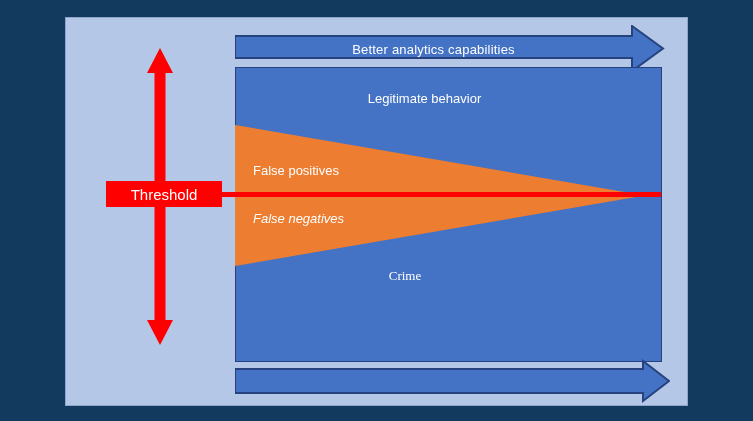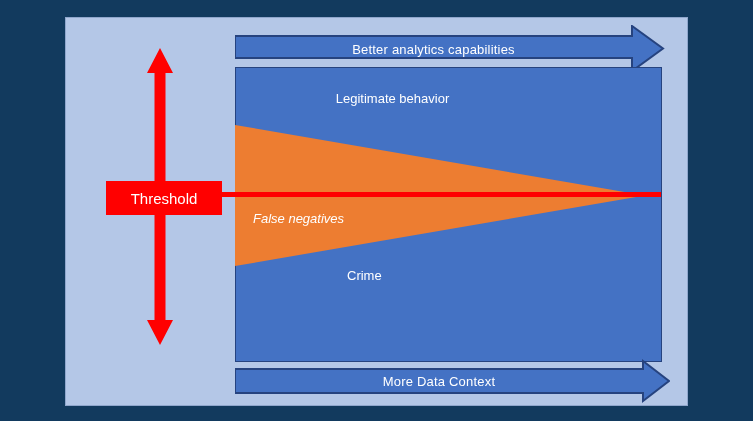--- a/index.html
+++ b/index.html
@@ -64,21 +64,21 @@
   }
   .threshold-line {
     position: absolute;
     left: 214px; top: 192px;
     width: 447px; height: 5px;
     background: var(--color-red, #FF0000);
   }
   .threshold-box {
     position: absolute;
     left: 106px; top: 181px;
-    width: 116px; height: 34px;
+    width: 116px; height: 26px;
     background: var(--color-red, #FF0000);
     display: flex;
     align-items: center;
     justify-content: center;
     color: var(--color-text, #FFFFFF);
     font-size: 15px;
     white-space: nowrap;
   }
 </style>
 </head>
@@ -90,32 +90,32 @@
 
   <svg class="arrow-svg" style="left:235px; top:25px;" width="430" height="48" viewBox="0 0 430 48">
     <polygon class="arrow-shape" points="0,11 397,11 397,1 428,23.5 397,46 397,33 0,33"></polygon>
   </svg>
   <div class="arrow-label" style="left:235px; top:36px; width:397px; height:26px;">Better analytics capabilities</div>
 
   <div class="main-rect"></div>
 
   <div class="wedge"></div>
 
-  <div class="region-label" style="left:235px; top:91px; width:315px; text-align:center;">Legitimate behavior</div>
+  <div class="region-label" style="left:235px; top:91px; width:315px; text-align:center;padding-left:32px;">Legitimate behavior</div>
+  <div class="region-label" style="left:253px; top:163px;">False positives</div>
   <div class="region-label" style="left:253px; top:211px;font-style:italic;">False negatives</div>
-  <div class="region-label" style="left:347px; top:268px; width:116px; text-align:left;">Crime</div>
+  <div class="region-label" style="left:347px; top:268px; width:116px; text-align:center;font-family:Liberation Serif, serif;">Crime</div>
 
   <div class="threshold-line"></div>
 
   <svg class="arrow-svg" style="left:146px; top:48px;" width="28" height="297" viewBox="0 0 28 297">
     <polygon class="red-shape" points="14,0 27,25 19.5,25 19.5,272 27,272 14,297 1,272 8.5,272 8.5,25 1,25"></polygon>
   </svg>
 
   <div class="threshold-box">
     <span>Threshold</span>
   </div>
 
   <svg class="arrow-svg" style="left:235px; top:357px;" width="435" height="48" viewBox="0 0 435 48">
     <polygon class="arrow-shape" points="0,12 408,12 408,4 434,24 408,44 408,36 0,36"></polygon>
   </svg>
-  <div class="arrow-label" style="left:235px; top:369px; width:408px; height:24px;">More Data Context</div>
 
 </div>
 
 </body></html>

